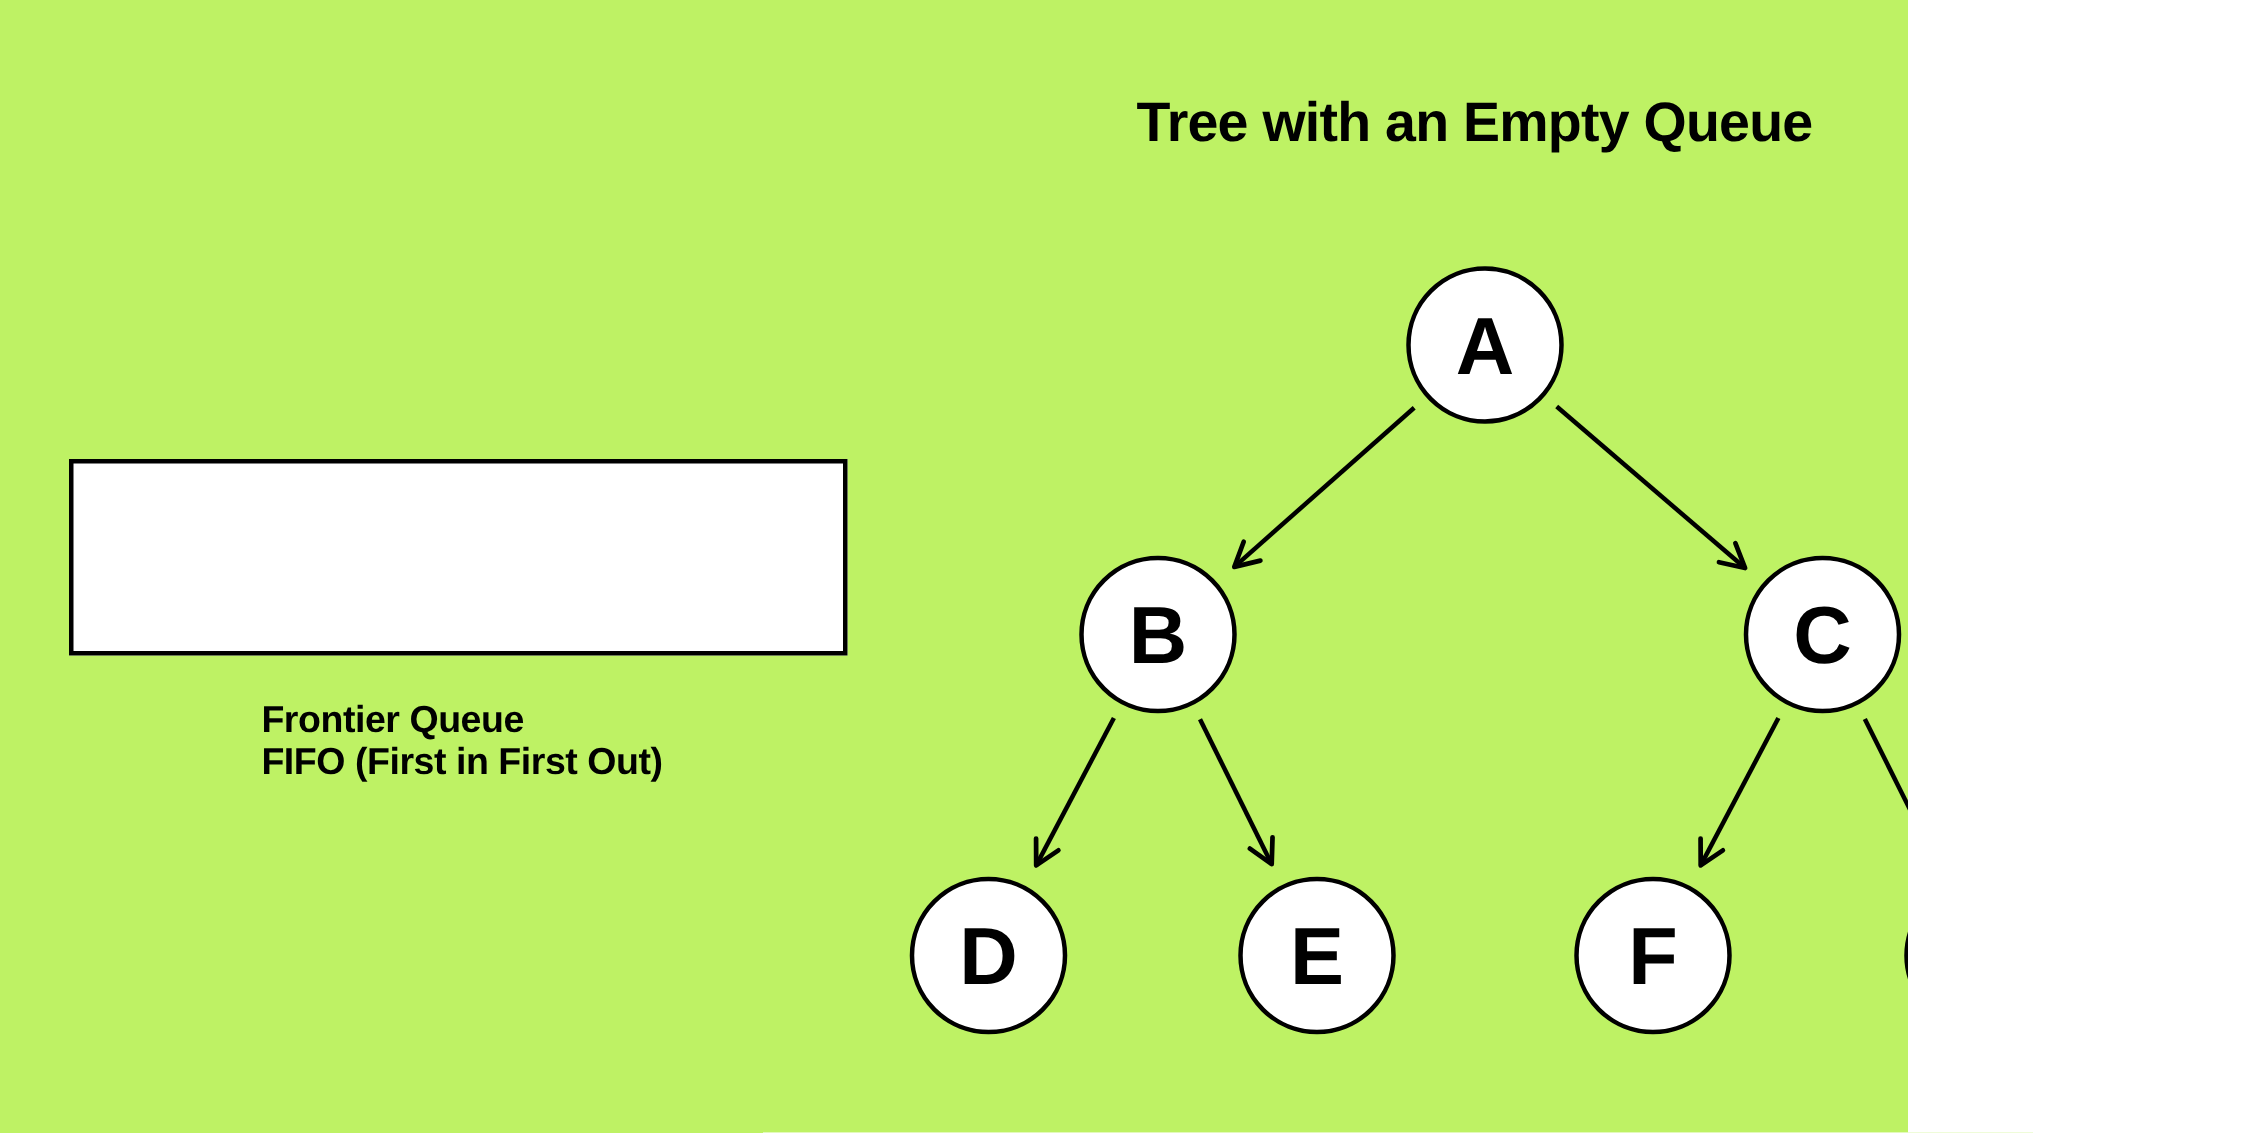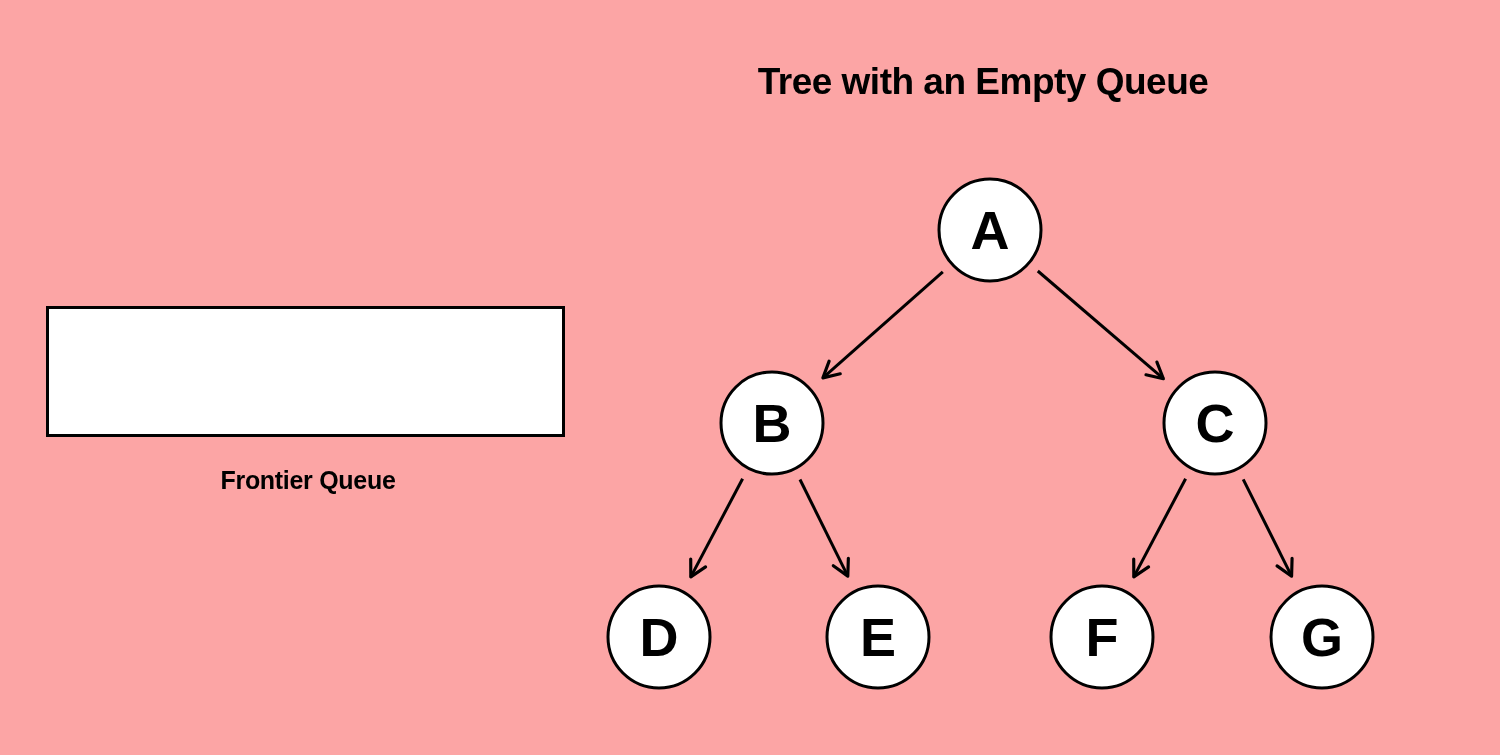--- a/index.html
+++ b/index.html
@@ -3,23 +3,23 @@
 <meta charset="utf-8">
 <style>
   html, body {
     margin: 0;
     padding: 0;
     background: #ffffff;
     font-family: "Liberation Sans", sans-serif;
   }
   .canvas {
     position: relative;
-    width: 1500px;
+    width: 1272px;
     height: 755px;
-    background: #fca5a5;
+    background: #bef264;
     overflow: hidden;
   }
   .diagram-title {
     position: absolute;
     top: 62px;
     left: 983px;
     transform: translateX(-50%);
     font-size: 37px;
     line-height: 40px;
     font-weight: 700;
@@ -71,20 +71,21 @@
 <body>
 
 <div class="canvas">
 
   <div class="diagram-title">Tree with an Empty Queue</div>
 
   <div class="queue-box"></div>
 
   <div class="queue-label">
     <div>Frontier Queue</div>
+    <div>FIFO (First in First Out)</div>
   </div>
 
   <svg class="tree-svg" id="tree-svg" viewBox="0 0 1500 755" xmlns="http://www.w3.org/2000/svg">
       <defs>
         <marker id="arrowhead-open-v" viewBox="0 0 10 10" refX="9" refY="5" markerWidth="7" markerHeight="7" orient="auto" markerUnits="strokeWidth">
           <path d="M 1.5 1 L 9 5 L 1.5 9" fill="none" stroke="#000000" stroke-width="1.5" stroke-linecap="round" stroke-linejoin="round"></path>
         </marker>
       </defs>
       <line x1="942.8" y1="271.8" x2="822.9" y2="377.9" stroke="#000000" stroke-width="3" marker-end="url(#arrowhead-open-v)"></line>
       <line x1="1037.8" y1="271.0" x2="1163.4" y2="378.7" stroke="#000000" stroke-width="3" marker-end="url(#arrowhead-open-v)"></line>

